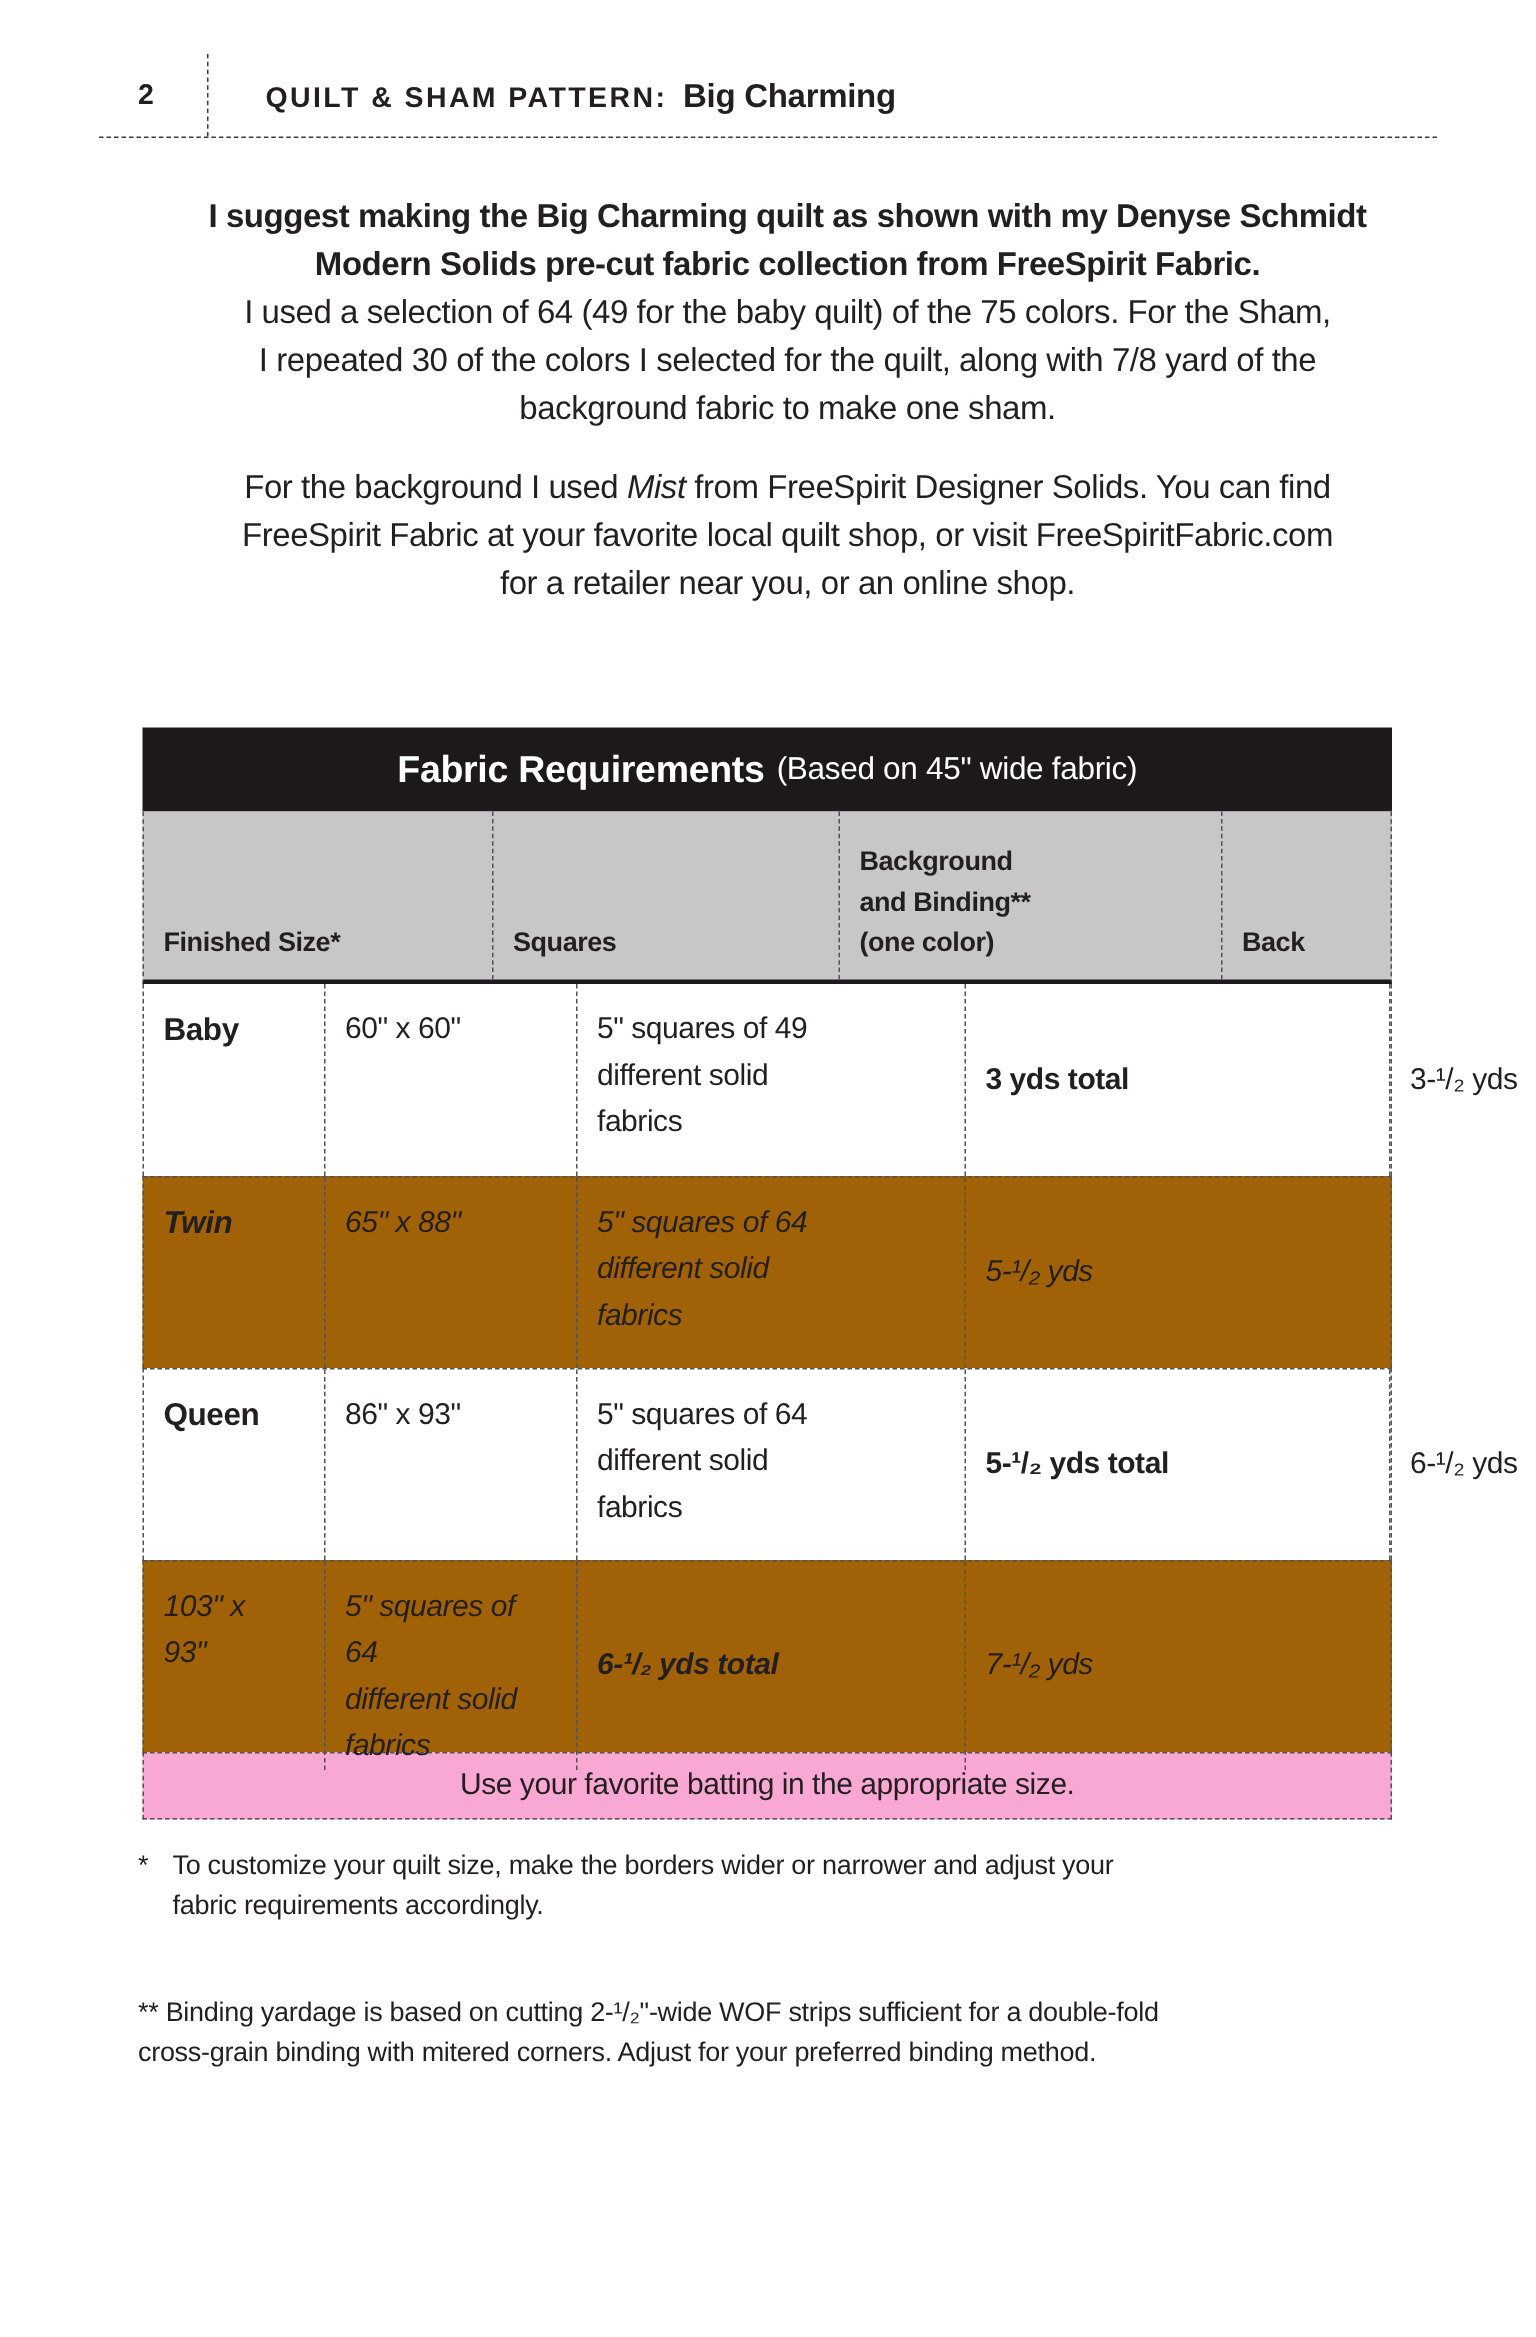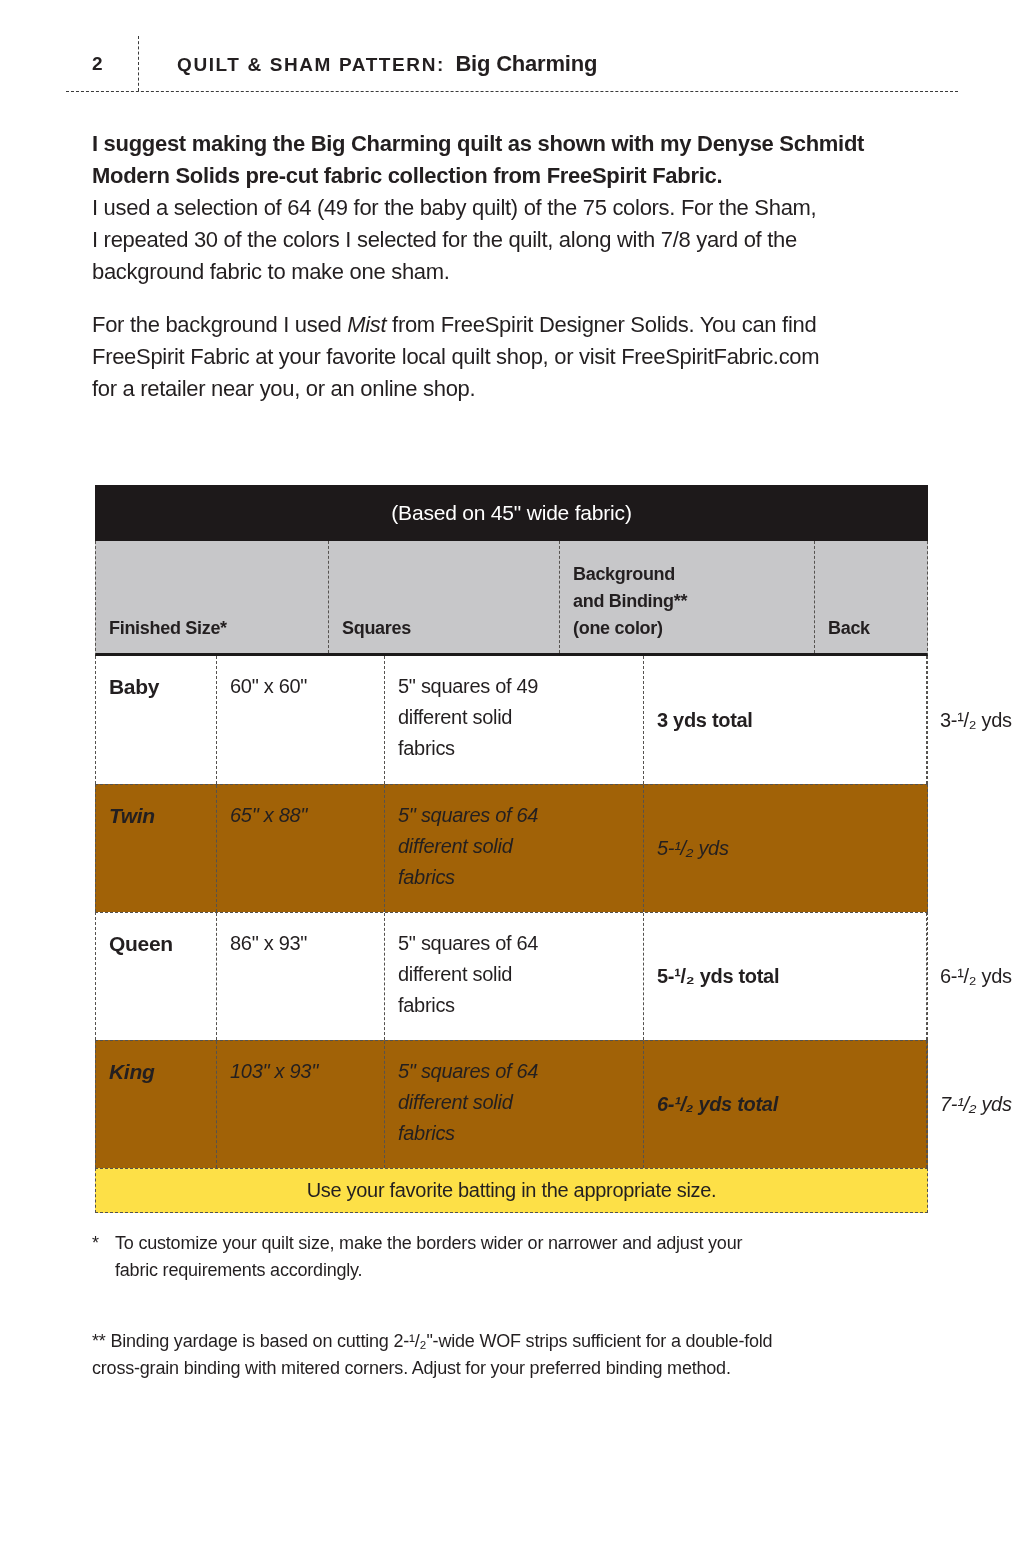--- a/index.html
+++ b/index.html
@@ -41,21 +41,21 @@
     letter-spacing: 1.6px;
   }
   .head-title {
     font-size: 22px;
     font-weight: bold;
     letter-spacing: -0.2px;
     padding-left: 6px;
   }
 
   
-  .intro { margin: 36px 66px 0 92px; }
+  .intro { margin: 36px 66px 0 92px; text-align: center; }
   .para {
     font-size: 22px;
     line-height: 32px;
     letter-spacing: -0.3px;
     white-space: pre-line;
   }
   .para + .para { margin-top: 21px; }
   .b { font-weight: bold; }
   .i { font-style: italic; }
 
@@ -123,21 +123,21 @@
 
   .batting-row {
     height: 45px;
     border: 1px dashed #55524f;
     border-top: 1px dashed #55524f;
     display: flex;
     align-items: center;
     justify-content: center;
     font-size: 20px;
     letter-spacing: -0.3px;
-    background: #fde047;
+    background: #f9a8d4;
   }
 
   
   .footnotes { margin: 17px 70px 0 92px; }
   .footnote {
     font-size: 18px;
     line-height: 27px;
     letter-spacing: -0.2px;
     white-space: pre-line;
   }
@@ -169,20 +169,21 @@
 I repeated 30 of the colors I selected for the quilt, along with 7/8 yard of the
 background fabric to make one sham.</span></p>
     <p class="para"><span>For the background I used </span><span class="i">Mist</span><span> from FreeSpirit Designer Solids. You can find
 FreeSpirit Fabric at your favorite local quilt shop, or visit FreeSpiritFabric.com
 for a retailer near you, or an online shop.</span></p>
   </div>
 
   <div class="fr-table">
 
     <div class="title-bar">
+      <span class="title-main">Fabric Requirements</span>
       <span class="title-note">(Based on 45" wide fabric)</span>
     </div>
 
     <div class="head-row">
       <div class="head-cell">Finished Size*</div>
       <div class="head-cell">Squares</div>
       <div class="head-cell">Background
 and Binding**
 (one color)</div>
       <div class="head-cell">Back</div>
@@ -211,21 +212,20 @@
       <div class="cell row-label">Queen</div>
       <div class="cell">86" x 93"</div>
       <div class="cell">5" squares of 64
 different solid
 fabrics</div>
       <div class="cell mid bg-binding">5-¹/₂ yds total</div>
       <div class="cell mid">6-¹/₂ yds</div>
     </div>
 
     <div class="body-row alt">
-      <div class="cell row-label">King</div>
       <div class="cell">103" x 93"</div>
       <div class="cell">5" squares of 64
 different solid
 fabrics</div>
       <div class="cell mid bg-binding">6-¹/₂ yds total</div>
       <div class="cell mid">7-¹/₂ yds</div>
     </div>
 
     <div class="batting-row">Use your favorite batting in the appropriate size.</div>
   </div>

